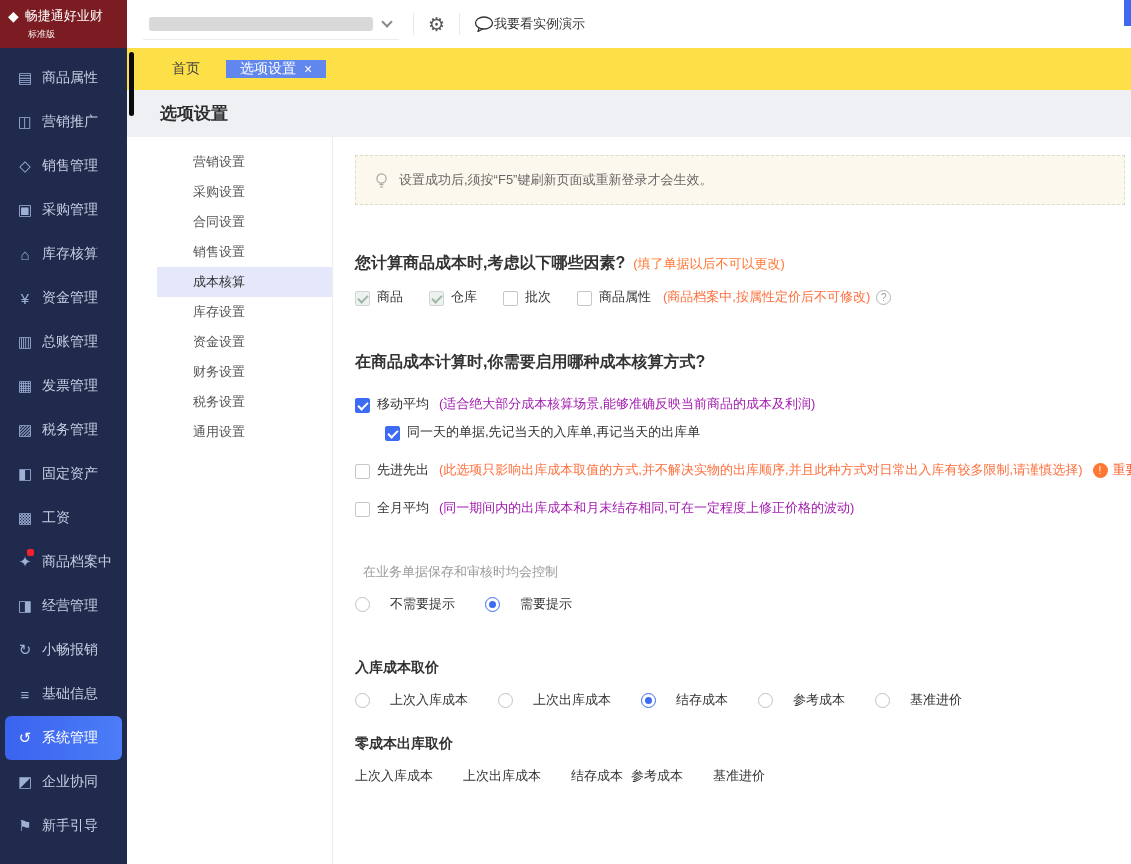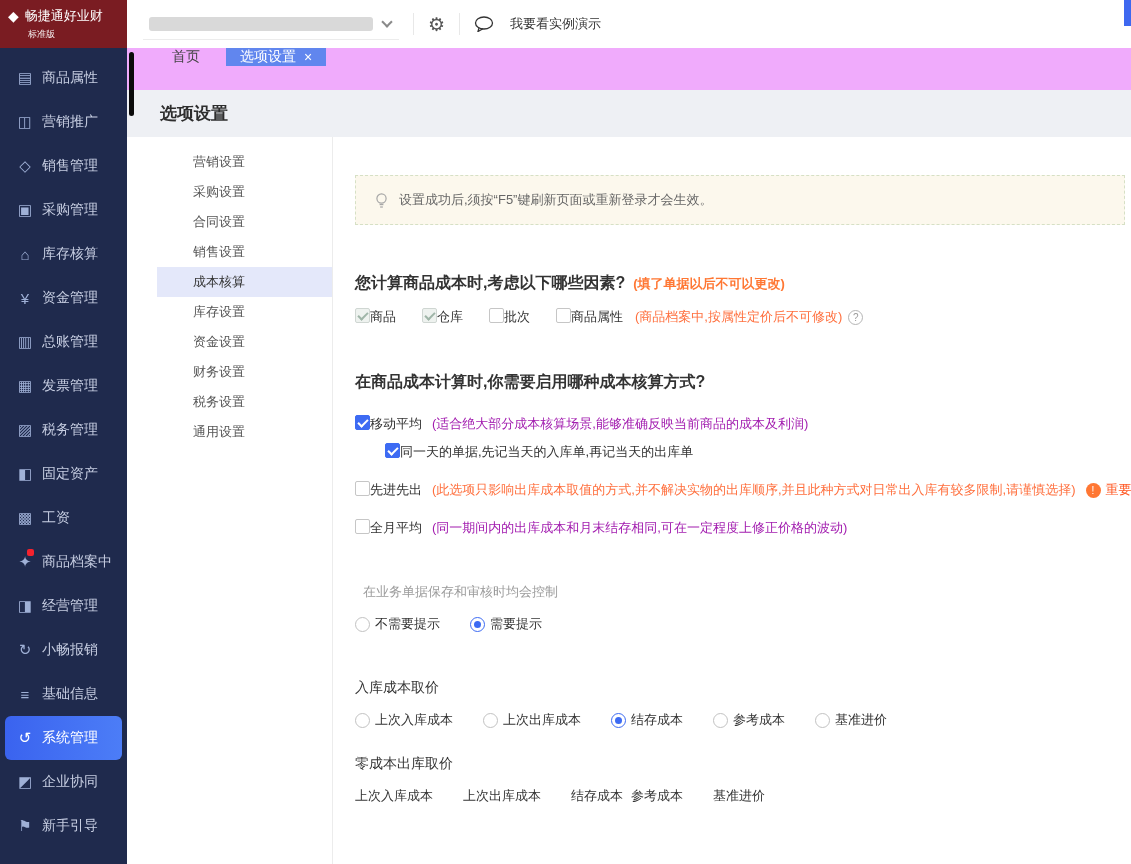--- a/index.html
+++ b/index.html
@@ -21,64 +21,64 @@
   .nav-item.active .nav-icon{color:#fff}
   .badge-dot{position:absolute;left:22px;top:9px;width:7px;height:7px;background:#f5222d;border-radius:2px}
 
   
   .topbar{position:absolute;left:127px;top:0;right:0;height:48px;background:#fff;display:flex;align-items:center;padding:0 16px;gap:14px;z-index:4}
   .company-select{display:flex;align-items:center;gap:10px;border-bottom:1px solid #ececec;padding:8px 6px;width:256px;cursor:pointer}
   .redacted{height:14px;flex:1;background:#d9d9d9;border-radius:3px}
   .chev{width:8px;height:8px;border-right:2px solid #8a8a8a;border-bottom:2px solid #8a8a8a;transform:rotate(45deg);margin:-4px 2px 0 0}
   .vdiv{width:1px;height:22px;background:#e8e8e8}
   .gear{font-size:19px;color:#555;cursor:pointer;line-height:1}
-  .demo{display:flex;align-items:center;gap:16px;font-size:13px;color:#333;cursor:pointer}
+  .demo{display:flex;align-items:center;gap:0;font-size:13px;color:#333;cursor:pointer}
   .bubble-svg{display:block}
 
   .corner-nub{position:absolute;right:0;top:0;width:7px;height:26px;background:#3e68f0;z-index:7}
   .left-thumb{position:absolute;left:129px;top:52px;width:5px;height:64px;background:#0b0b0b;border-radius:3px;z-index:6;cursor:pointer}
 
   
-  .tabbar{position:absolute;left:127px;top:48px;right:0;height:42px;background:#f0abfc;display:flex;align-items:flex-start;padding-left:33px;z-index:3}
+  .tabbar{position:absolute;left:127px;top:48px;right:0;height:42px;background:#fde047;display:flex;align-items:center;padding-left:33px;z-index:3}
   .tab{display:flex;align-items:center;padding:0 12px;font-size:14px;color:#444;cursor:pointer}
   .tab.active{background:#6186ee;color:#fff;margin-left:14px;padding:0 14px;gap:8px}
   .tab-close{font-size:14px;line-height:1;cursor:pointer}
 
   
   .titleband{position:absolute;left:127px;top:90px;right:0;height:47px;background:#eef0f4;display:flex;align-items:center;padding-left:33px;z-index:2}
   .page-title{font-size:17px;font-weight:700;color:#2d2d2d}
 
   
   .bodywrap{position:absolute;left:127px;top:137px;right:0;bottom:0;background:#fff;display:flex}
   .submenu{width:206px;border-right:1px solid #ececec;padding:10px 0 4px 30px;flex:0 0 206px}
   .sub-item{height:30px;line-height:30px;padding-left:36px;font-size:13px;color:#555;cursor:pointer;white-space:nowrap}
   .sub-item.active{background:#e4e8fa;color:#333}
 
-  .content{flex:1;padding:38px 6px 0 22px;overflow:hidden;position:relative}
+  .content{flex:1;padding:18px 6px 0 22px;overflow:hidden;position:relative}
   .banner{display:flex;align-items:center;gap:10px;background:#fcf8ed;border:1px dashed #d6e0c5;padding:15px 18px;font-size:13px;color:#666;margin-bottom:48px;white-space:nowrap}
 
   .sec{margin-bottom:46px}
   .sec-h{font-size:16px;font-weight:700;color:#333;white-space:nowrap}
-  .note-orange{font-size:13px;font-weight:700;color:#ff7733;margin-left:8px}
+  .note-orange{font-size:13px;font-weight:400;color:#ff7733;margin-left:8px}
   .note-grey{font-size:13px;font-weight:400;color:#9b9b9b;margin-left:8px}
   .opt-row{display:flex;align-items:center;margin-top:14px;font-size:13px;color:#333;white-space:nowrap}
   .opt-row.indent{margin-left:30px;margin-top:10px}
   .opt-row.mt20{margin-top:20px}
   .opt-row.mt22{margin-top:22px}
   .subtext{font-size:13px;color:#9b9b9b;margin:8px 0 4px 8px}
-  .subhead{font-size:14px;font-weight:400;color:#333;margin-top:26px}
-
-  .check{display:inline-flex;align-items:flex-start;gap:0;margin-right:26px;cursor:pointer}
+  .subhead{font-size:14px;font-weight:700;color:#333;margin-top:26px}
+
+  .check{display:inline-flex;align-items:flex-end;gap:7px;margin-right:26px;cursor:pointer}
   .cb{width:15px;height:15px;border:1px solid #c6c6c6;border-radius:2px;background:#fff;position:relative;display:inline-block;flex:0 0 15px}
   .cb.on{background:#3d6bf3;border-color:#3d6bf3}
   .cb.on::after{content:"";position:absolute;left:2px;top:3px;width:8px;height:4px;border-left:2px solid #fff;border-bottom:2px solid #fff;transform:rotate(-45deg)}
   .cb.dis{background:#eef2ef;border-color:#cfd6d2}
   .cb.dis::after{content:"";position:absolute;left:2px;top:3px;width:8px;height:4px;border-left:2px solid #9fb5a8;border-bottom:2px solid #9fb5a8;transform:rotate(-45deg)}
 
-  .radio{display:inline-flex;align-items:center;gap:5px;margin-right:30px;cursor:pointer;font-size:13px;color:#333}
+  .radio{display:inline-flex;align-items:center;gap:20px;margin-right:30px;cursor:pointer;font-size:13px;color:#333}
   .rb{width:15px;height:15px;border:1px solid #c2c2c2;border-radius:50%;display:inline-block;position:relative;background:#fff;flex:0 0 15px}
   .rb.on{border-color:#3d6bf3}
   .rb.on::after{content:"";position:absolute;left:3px;top:3px;width:7px;height:7px;border-radius:50%;background:#3d6bf3}
 
   .qicon{width:15px;height:15px;border:1px solid #b5b5b5;border-radius:50%;color:#999;font-size:10px;display:inline-flex;align-items:center;justify-content:center;margin-left:6px;cursor:pointer;flex:0 0 15px}
   .imp{display:inline-flex;align-items:center;gap:5px;color:#ff5722;font-size:13px;margin-left:10px;cursor:pointer}
   .imp-icon{width:15px;height:15px;border-radius:50%;background:#ff7733;color:#fff;font-size:10px;display:inline-flex;align-items:center;justify-content:center;flex:0 0 15px}
   .orange-note{color:#ff6f3d;font-size:13px;margin-left:8px}
   .grey-note{color:#a21caf;font-size:13px;margin-left:8px}
 </style>

